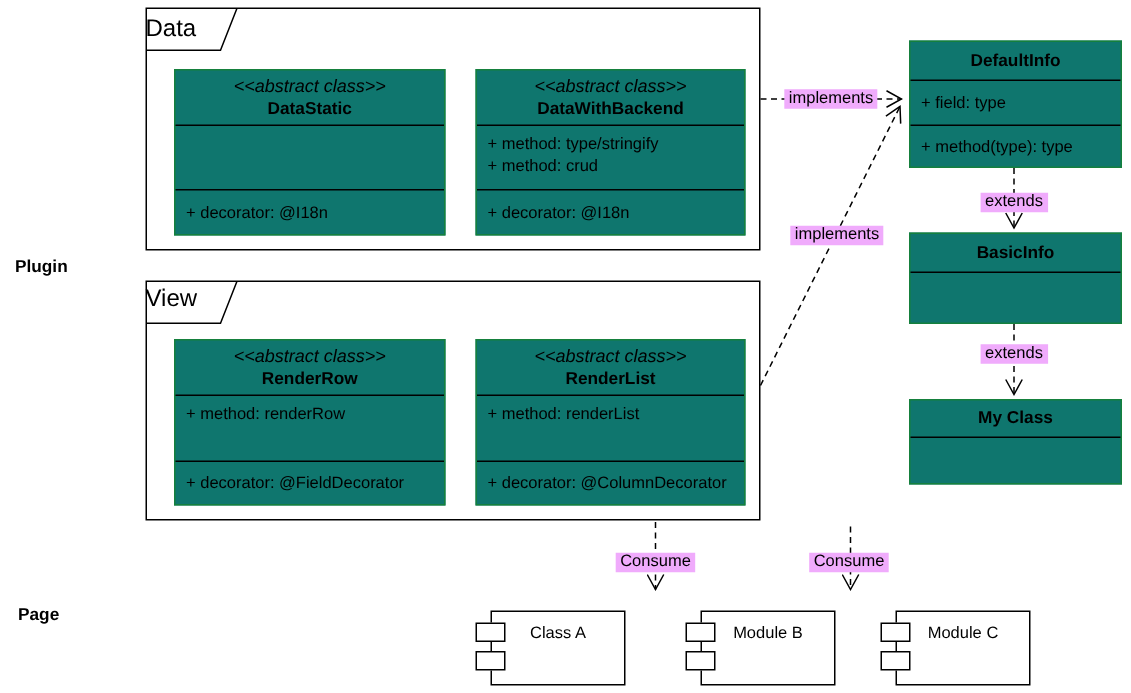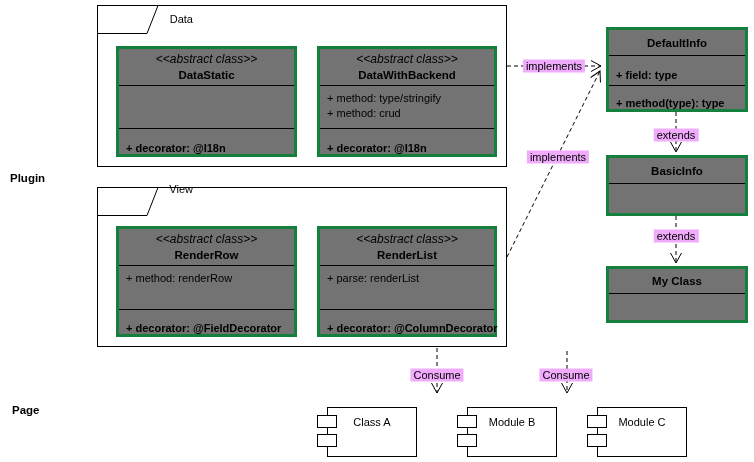--- a/index.html
+++ b/index.html
@@ -2,32 +2,32 @@
 <html><head>
 <meta charset="utf-8">
 <style>
   html,body{margin:0;padding:0;background:#ffffff;}
   body{font-family:"Liberation Sans","DejaVu Sans",sans-serif;color:#000;}
   .canvas{position:relative;width:754px;height:462px;background:#fff;overflow:hidden;}
   .canvas *{box-sizing:border-box;}
 
   
   .package{position:absolute;border:1px solid #000;background:transparent;}
-  .pkg-tab-label{position:absolute;font-size:11px;color:#000;text-align:right;z-index:4;margin-left:44px;}
+  .pkg-tab-label{position:absolute;font-size:16px;color:#000;text-align:left;z-index:4;}
 
   
-  .uml-class{position:absolute;border:3px solid #15803d;background:#737373;z-index:2;}
+  .uml-class{position:absolute;border:1px solid #15803d;background:#0f766e;z-index:2;}
   .uml-title{text-align:center;padding-top:3px;}
   .uml-title .stereo{font-style:italic;font-size:12px;line-height:15px;}
   .uml-title .cname{font-weight:bold;font-size:11.5px;line-height:16px;}
   .uml-title.plain{display:flex;align-items:center;justify-content:center;padding-top:0;}
   .uml-title.plain .cname{line-height:normal;}
   .uml-sec{border-top:1px solid #000;font-size:11px;}
   .sec-lines{padding:5px 7px;line-height:15px;white-space:nowrap;}
-  .sec-center{display:flex;align-items:flex-end;padding:4px 7px;white-space:nowrap;font-weight:bold;}
+  .sec-center{display:flex;align-items:center;padding:4px 7px;white-space:nowrap;}
 
   
   .module{position:absolute;border:1px solid #000;background:#fff;z-index:2;font-size:11px;text-align:center;padding-top:8px;}
   .port{position:absolute;width:20px;height:13px;border:1px solid #000;background:#fff;z-index:3;}
 
   
   .edge-label{position:absolute;transform:translate(-50%,-50%);background:#f0abfc;padding:0 3px;font-size:11px;line-height:13px;z-index:6;white-space:nowrap;}
 
   
   .region-label{position:absolute;font-weight:bold;font-size:11.5px;z-index:4;}
@@ -39,21 +39,21 @@
 
 <div class="canvas">
 
   <div class="region-label" style="left:10px;top:172px;">Plugin</div>
   <div class="region-label" style="left:12px;top:404px;">Page</div>
 
   <div class="package" style="left:97px;top:5px;width:410px;height:162px;"></div>
   <div class="pkg-tab-label" style="left:97px;top:5px;width:52px;height:29px;line-height:29px;">Data</div>
 
   <div class="package" style="left:97px;top:187px;width:410px;height:160px;"></div>
-  <div class="pkg-tab-label" style="left:97px;top:175px;width:52px;height:40px;line-height:29px;">View</div>
+  <div class="pkg-tab-label" style="left:97px;top:185px;width:52px;height:40px;line-height:29px;">View</div>
 
   <div class="uml-class" style="left:116px;top:46px;width:181px;height:111px;">
     <div class="uml-title" style="height:36px;">
       <div class="stereo">&lt;&lt;abstract class&gt;&gt;</div>
       <div class="cname">DataStatic</div>
     </div>
     <div class="uml-sec" style="height:43px;"></div>
     <div class="uml-sec sec-center" style="height:30px;">
       <span>+ decorator: @I18n</span>
     </div>
@@ -85,21 +85,21 @@
       <span>+ decorator: @FieldDecorator</span>
     </div>
   </div>
 
   <div class="uml-class" style="left:317px;top:226px;width:180px;height:111px;">
     <div class="uml-title" style="height:36px;">
       <div class="stereo">&lt;&lt;abstract class&gt;&gt;</div>
       <div class="cname">RenderList</div>
     </div>
     <div class="uml-sec sec-lines" style="height:44px;">
-      <div>+ parse: renderList</div>
+      <div>+ method: renderList</div>
     </div>
     <div class="uml-sec sec-center" style="height:29px;">
       <span>+ decorator: @ColumnDecorator</span>
     </div>
   </div>
 
   <div class="uml-class" style="left:606px;top:27px;width:142px;height:85px;">
     <div class="uml-title plain" style="height:25px;">
       <div class="cname">DefaultInfo</div>
     </div>

